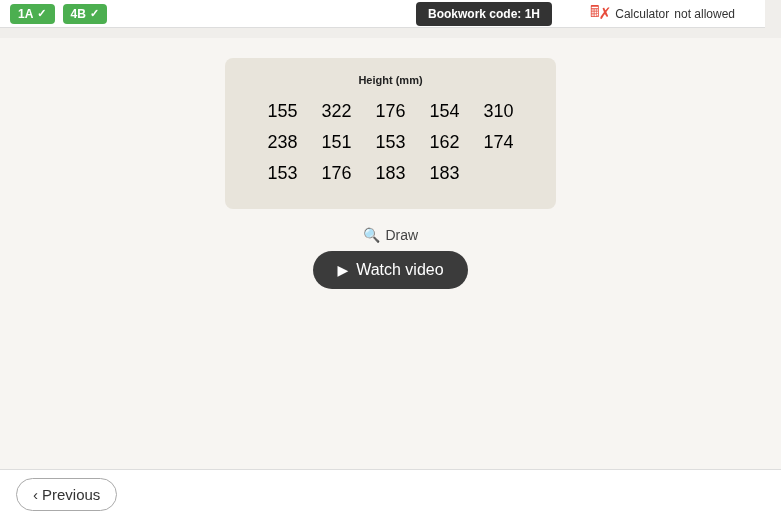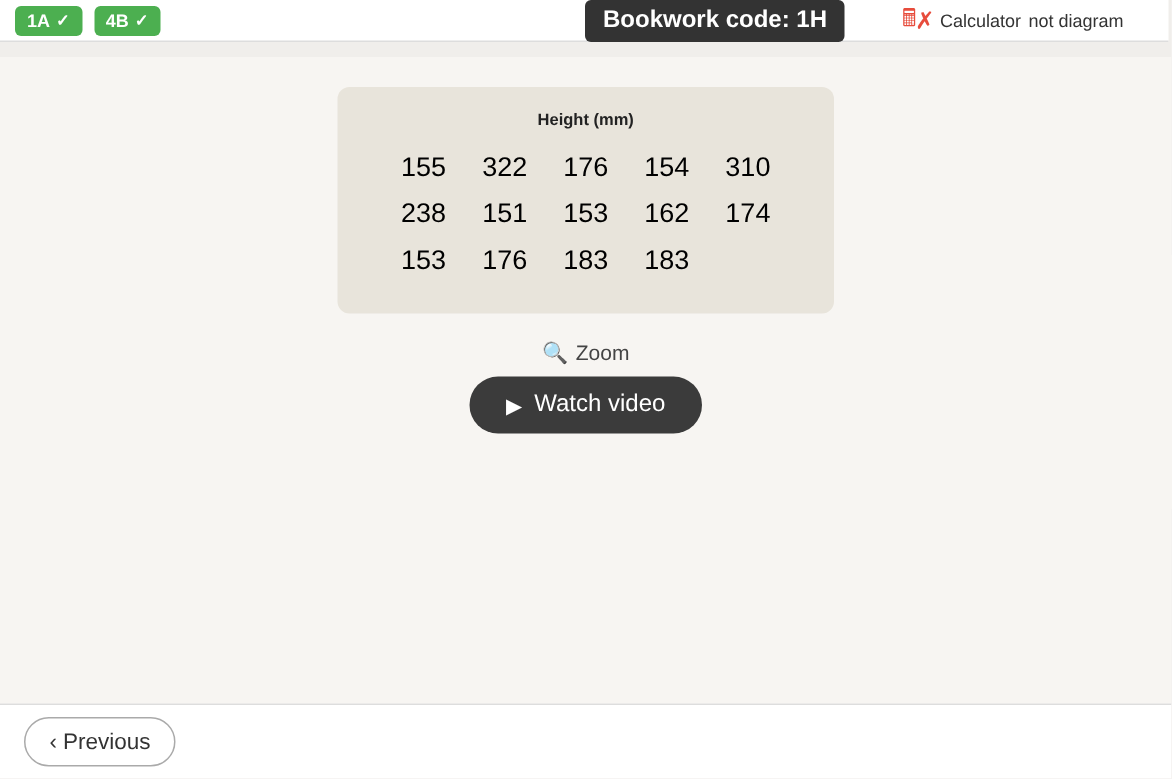--- a/index.html
+++ b/index.html
@@ -11,21 +11,21 @@
       font-family: Arial, sans-serif;
       overflow: hidden;
       position: relative;
     }
 
     
     .top-bar {
       position: absolute;
       top: 0;
       left: 0;
-      right: 2px;
+      right: 16px;
       height: 28px;
       background: #fff;
       display: flex;
       align-items: center;
       padding: 0 10px;
       gap: 8px;
       border-bottom: 1px solid #ddd;
     }
 
     .tab-badge {
@@ -39,21 +39,21 @@
       border-radius: 4px;
       padding: 3px 8px;
     }
     .tab-badge .check {
       font-size: 11px;
     }
 
     .bookwork-badge {
       background: #333;
       color: #fff;
-      font-size: 16px;
+      font-size: 12px;
       font-weight: bold;
       border-radius: 4px;
       padding: 5px 12px;
       margin-left: auto;
       margin-right: 30px;
     }
 
     .calculator-notice {
       display: flex;
       align-items: center;
@@ -203,21 +203,21 @@
     <span class="check">✓</span>
   </div>
 
   <div class="bookwork-badge">
     <span>Bookwork code: 1H</span>
   </div>
 
   <div class="calculator-notice">
     <span class="calc-icon">🖩✗</span>
     <span>Calculator</span>
-    <span>not diagram</span>
+    <span>not allowed</span>
   </div>
 </div>
 
 <div class="main-content">
 
   <div class="data-table-wrapper">
     <table class="data-table">
       <thead>
         <tr>
           <th colspan="5">Height (mm)</th>
@@ -245,21 +245,21 @@
           <td>183</td>
           <td></td>
         </tr>
       </tbody>
     </table>
   </div>
 
   <div class="actions-row">
     <button class="zoom-btn">
       <span>🔍</span>
-      <span>Zoom</span>
+      <span>Draw</span>
     </button>
     <button class="watch-video-btn">
       <span class="play-icon">▶</span>
       <span>Watch video</span>
     </button>
   </div>
 </div>
 
 <div class="bottom-bar">
   <button class="prev-btn">

